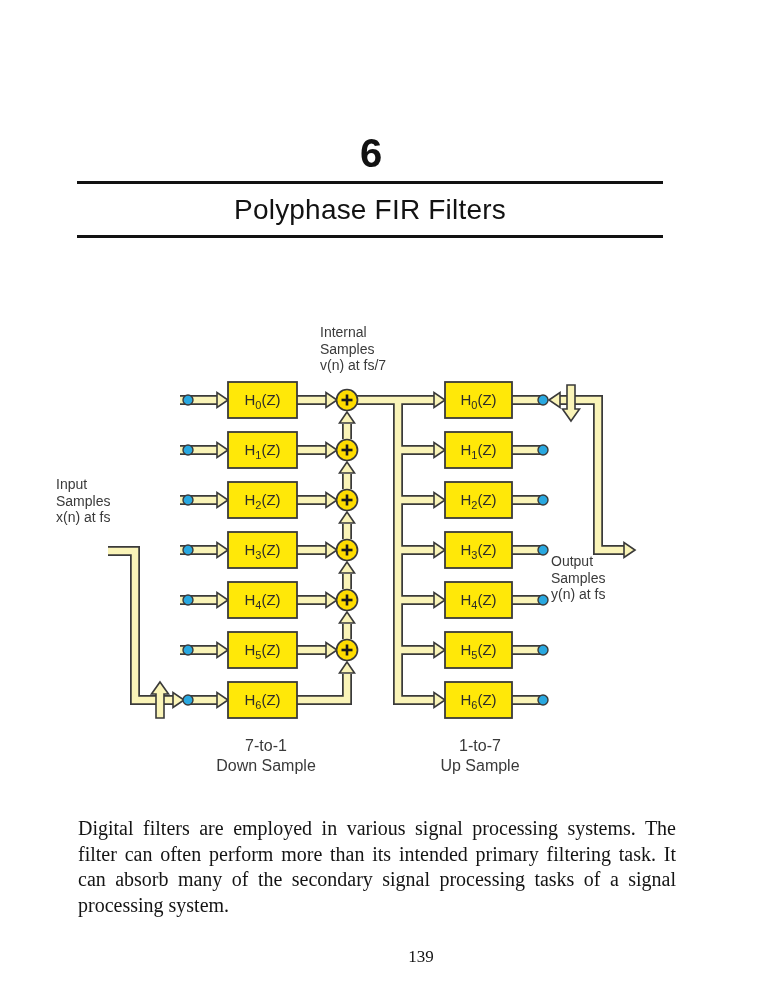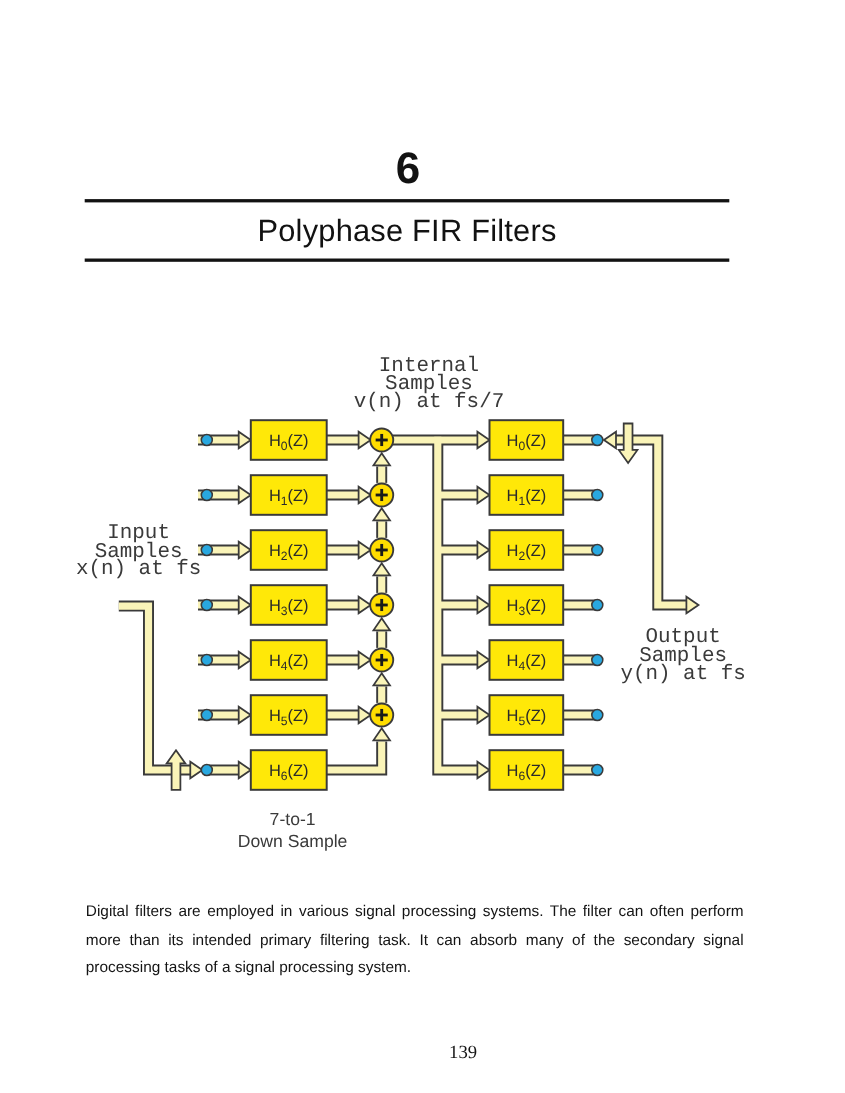--- a/index.html
+++ b/index.html
@@ -12,35 +12,35 @@
     font-size:40px;font-weight:bold;color:#121212;
   }
   .rule{position:absolute;left:77px;width:586px;height:2.5px;background:#121212;}
   #rule1{top:181px}
   #rule2{top:235px}
   .page-title{
     position:absolute;left:77px;top:194px;width:586px;text-align:center;
     font-size:28px;font-weight:normal;color:#121212;letter-spacing:.2px;
   }
   .diag-label{
-    position:absolute;text-align:center;font-size:19px;line-height:16.5px;
-    color:#3a3a3a;white-space:pre-line;font-family:Liberation Mono, monospace;
+    position:absolute;font-size:14px;line-height:16.5px;
+    color:#3a3a3a;white-space:pre-line;
   }
   #lbl-internal{left:320px;top:324px;width:140px}
   #lbl-input{left:56px;top:476px;width:140px}
-  #lbl-output{left:551px;top:571px;width:140px}
+  #lbl-output{left:551px;top:553px;width:140px}
   .caption{
     position:absolute;text-align:center;font-size:16px;line-height:19.5px;
     color:#3a3a3a;white-space:pre-line;
   }
   #cap-left{left:186px;top:736px;width:160px}
   #cap-right{left:400px;top:736px;width:160px}
   .body-text{
     position:absolute;left:78px;top:816px;width:598px;
-    font-family:Liberation Sans, sans-serif;font-size:14px;line-height:25.6px;
+    font-family:Liberation Serif, serif;font-size:20px;line-height:25.6px;
     text-align:justify;color:#141414;
   }
   .page-number{
     position:absolute;left:0;top:947px;width:754px;text-align:center;
     font-family:"Liberation Serif",serif;font-size:17px;color:#141414;margin-left:44px;
   }
   #diagram-svg{position:absolute;left:0;top:0;}
 </style>
 </head>
 <body>
@@ -229,17 +229,19 @@
 v(n) at fs/7</div>
   <div class="diag-label" id="lbl-input">Input
 Samples
 x(n) at fs</div>
   <div class="diag-label" id="lbl-output">Output
 Samples
 y(n) at fs</div>
 
   <div class="caption" id="cap-left">7-to-1
 Down Sample</div>
+  <div class="caption" id="cap-right">1-to-7
+Up Sample</div>
 
   <div class="body-text">Digital filters are employed in various signal processing systems. The filter can often perform more than its intended primary filtering task. It can absorb many of the secondary signal processing tasks of a signal processing system.</div>
   <div class="page-number">139</div>
 
 </div>
 
 </body></html>

